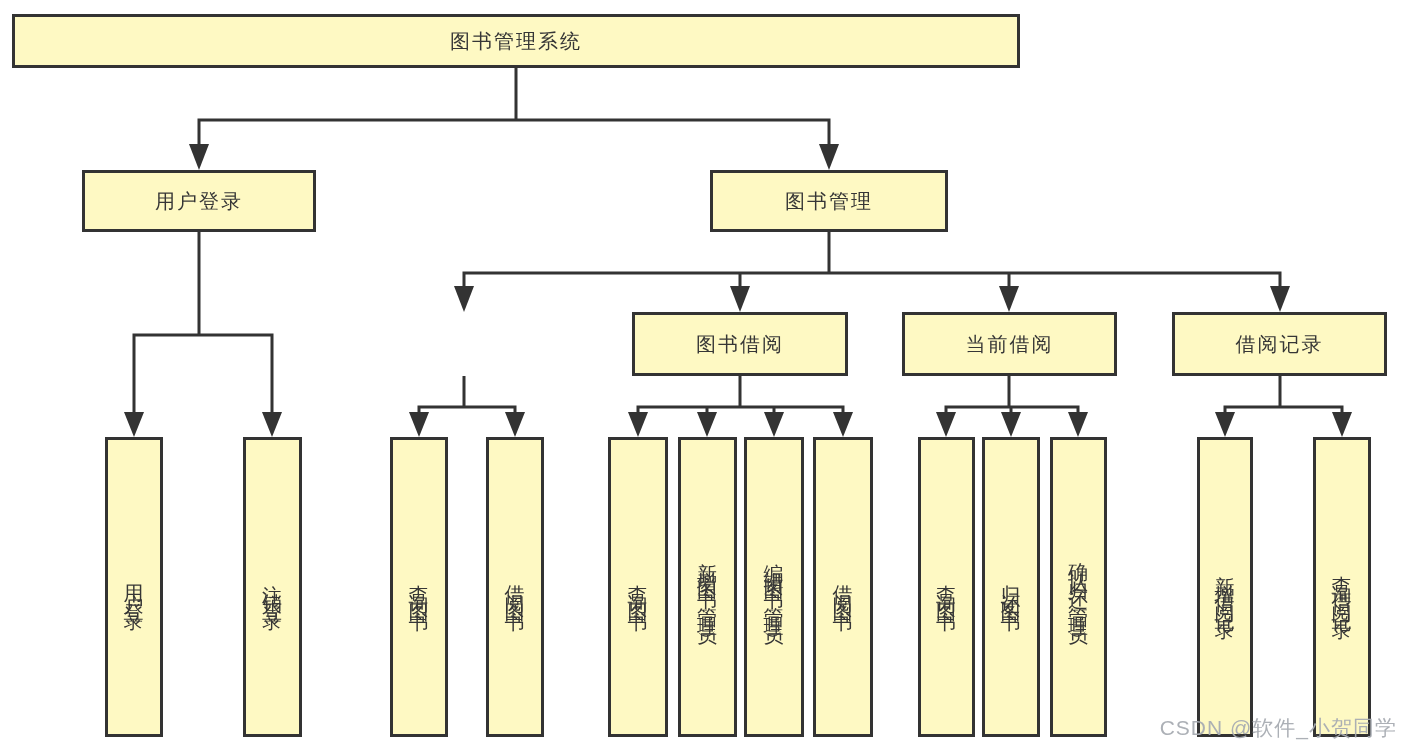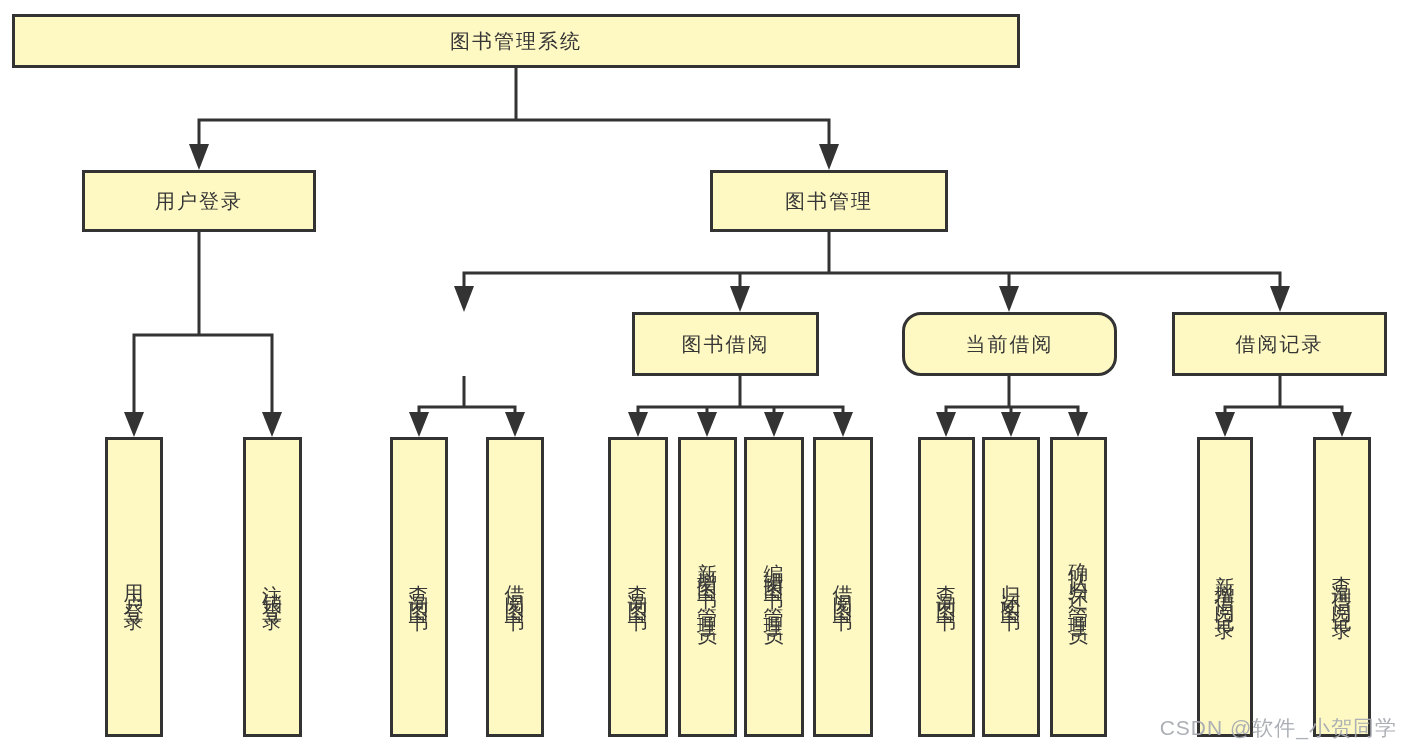--- a/index.html
+++ b/index.html
@@ -81,22 +81,22 @@
       <polygon points="1215,412 1235,412 1225,437" stroke="none"></polygon>
       <polygon points="1332,412 1352,412 1342,437" stroke="none"></polygon>
     </g>
   </svg>
 
   <div class="box h" style="left:12px; top:14px; width:1008px; height:54px;">图书管理系统</div>
 
   <div class="box h" style="left:82px; top:170px; width:234px; height:62px;">用户登录</div>
   <div class="box h" style="left:710px; top:170px; width:238px; height:62px;">图书管理</div>
 
-  <div class="box h" style="left:632px; top:312px; width:187px; height:64px;">图书借阅</div>
-  <div class="box h" style="left:902px; top:312px; width:215px; height:64px;border-radius:19px;">当前借阅</div>
+  <div class="box h" style="left:632px; top:312px; width:216px; height:64px;">图书借阅</div>
+  <div class="box h" style="left:902px; top:312px; width:215px; height:64px;">当前借阅</div>
   <div class="box h" style="left:1172px; top:312px; width:215px; height:64px;">借阅记录</div>
 
   <div class="box v" style="left:105px; top:437px; width:58px; height:300px;">用户登录</div>
   <div class="box v" style="left:243px; top:437px; width:59px; height:300px;">注销登录</div>
 
   <div class="box v" style="left:390px; top:437px; width:58px; height:300px;">查询图书</div>
   <div class="box v" style="left:486px; top:437px; width:58px; height:300px;">借阅图书</div>
 
   <div class="box v" style="left:608px; top:437px; width:60px; height:300px;">查询图书</div>
   <div class="box v" style="left:678px; top:437px; width:59px; height:300px;">新增图书（管理员）</div>

